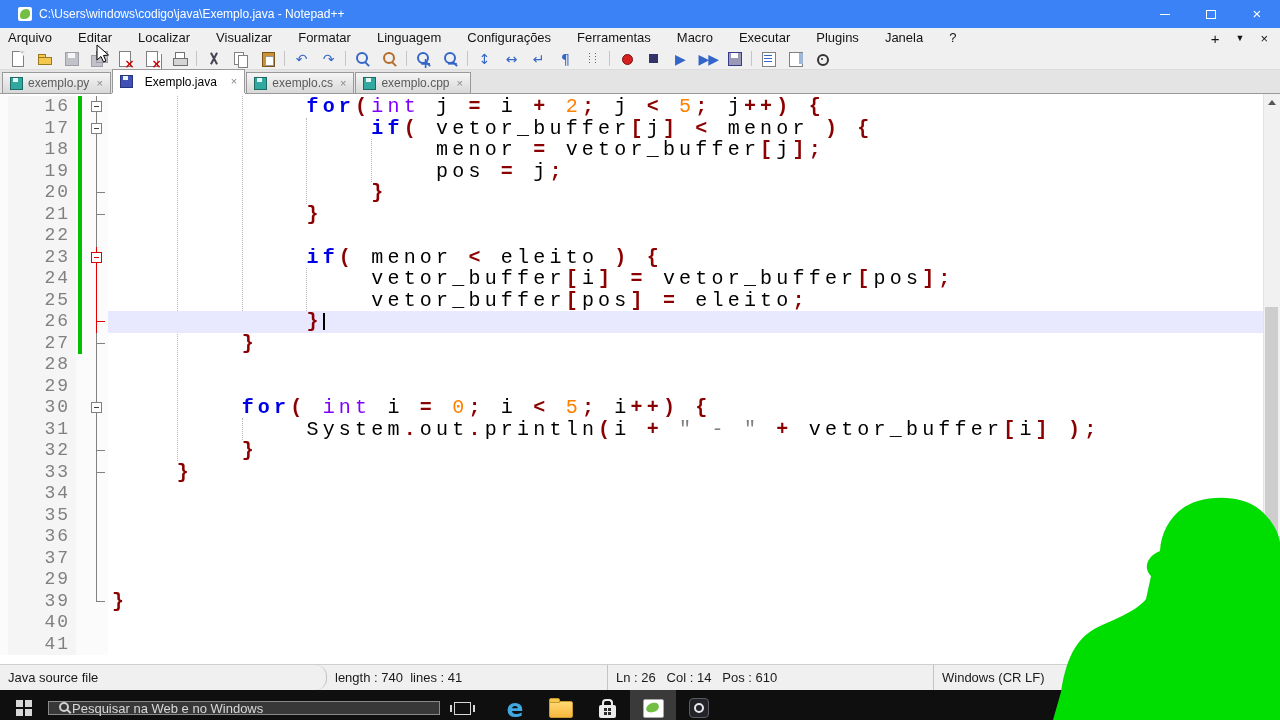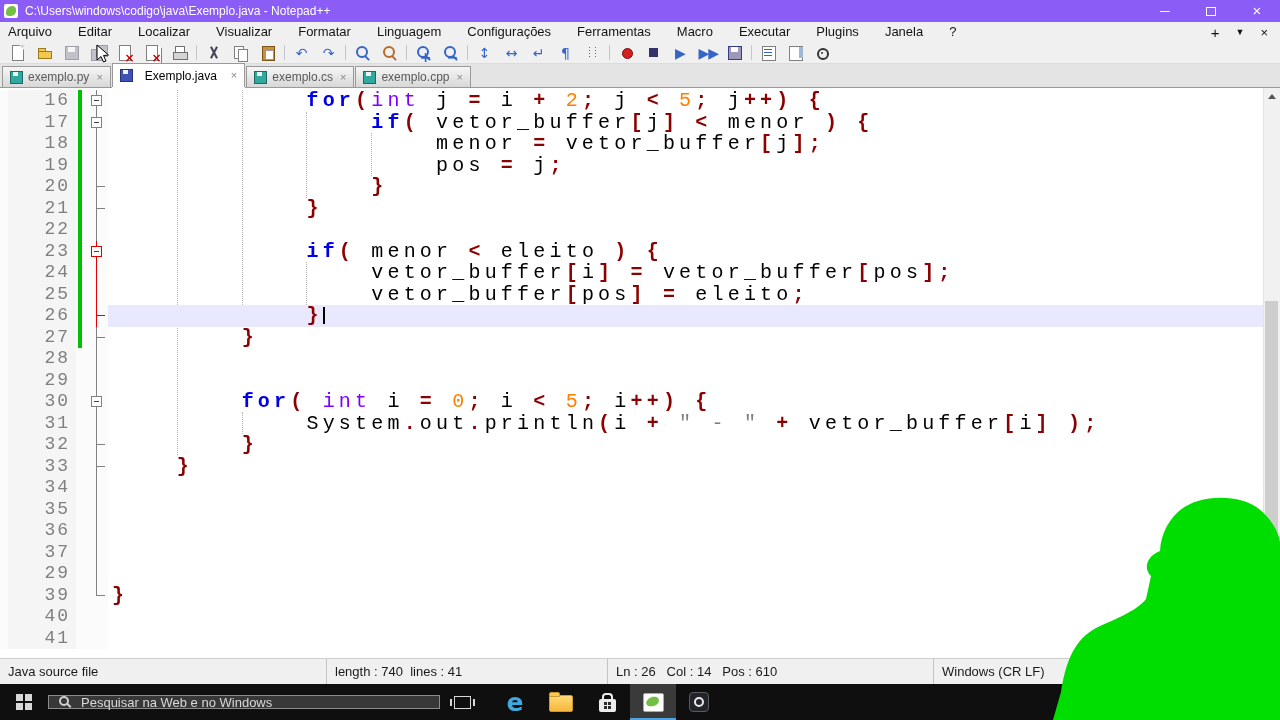--- a/index.html
+++ b/index.html
@@ -1,20 +1,20 @@
 <!DOCTYPE html>
 <html style="--c-keyword: #0000e8; --c-type: #8000ff; --c-number: #ff8000; --c-operator: #8b0000; --c-string: #808080; --c-caret_line: #e8e8ff; --c-change_saved: #00c000; --c-fold_active: #e00000; --c-chroma_green: #00dd00;"><head>
 <meta charset="utf-8">
 <style>
   html,body{margin:0;padding:0;}
   body{width:1280px;height:720px;position:relative;overflow:hidden;background:#fff;
        font-family:"Liberation Sans","DejaVu Sans",sans-serif;-webkit-font-smoothing:antialiased;}
 
   
-  .titlebar{height:22px;background:#8b5cf6;color:#fff;display:flex;align-items:center;padding-left:2px;}
+  .titlebar{height:28px;background:#3b82f6;color:#fff;display:flex;align-items:center;padding-left:16px;}
   .tb-ico{width:14px;height:14px;margin:0 7px 0 2px;position:relative;background:#fff;border-radius:2px;flex:0 0 auto;}
   .tb-ico::after{content:"";position:absolute;inset:2px;background:#72bf44;border-radius:60% 40% 50% 30%;}
   .tb-title{font-size:12px;flex:1;white-space:nowrap;overflow:hidden;}
   .wc{width:46px;height:22px;display:flex;align-items:center;justify-content:center;flex:0 0 auto;}
   .wc-min::before{content:"";width:10px;height:1px;background:#fff;display:block;}
   .wc-max::before{content:"";width:8px;height:7px;border:1px solid #fff;display:block;}
   .wc-close{font-size:15px;line-height:22px;}
 
   
   .menubar{height:20px;background:#f0f0f0;display:flex;align-items:center;font-size:13px;color:#141414;}
@@ -112,30 +112,30 @@
   .vscroll{position:absolute;right:0;top:0;width:17px;height:570px;background:#f1f1f1;border-left:1px solid #e3e3e3;box-sizing:border-box;z-index:3;}
   .sb-up,.sb-down{position:absolute;left:0;width:16px;height:17px;display:flex;align-items:center;justify-content:center;}
   .sb-up{top:0;} .sb-down{bottom:0;}
   .sb-up::before{content:"";border:4px solid transparent;border-bottom:5px solid #555;margin-top:-4px;}
   .sb-down::before{content:"";border:4px solid transparent;border-top:5px solid #555;margin-bottom:-4px;}
   .sb-thumb{position:absolute;left:1px;right:2px;top:213px;height:340px;background:#cdcdcd;}
 
   
   .statusbar{height:26px;background:#f0f0f0;border-top:1px solid #cfcfcf;display:flex;align-items:stretch;font-size:13px;color:#1a1a1a;box-sizing:border-box;}
   .sb{display:flex;align-items:center;padding:0 8px;border-right:1px solid #c4c4c4;white-space:pre;box-sizing:border-box;}
-  .sb1{flex:0 0 327px;} .sb2{flex:0 0 281px;} .sb3{flex:0 0 326px;} .sb4{flex:0 0 141px;} .sb5{flex:0 0 116px;} .sb6{flex:1;border-right:none;}
+  .sb1{flex:0 0 327px;border-radius:11px;} .sb2{flex:0 0 281px;} .sb3{flex:0 0 326px;} .sb4{flex:0 0 141px;} .sb5{flex:0 0 116px;} .sb6{flex:1;border-right:none;}
 
   
   .taskbar{height:36px;background:#0f0f0f;display:flex;align-items:center;}
   .start{width:48px;height:36px;display:flex;align-items:center;justify-content:center;}
   .winlogo{position:relative;width:16px;height:16px;}
   .winlogo::before,.winlogo::after{content:"";position:absolute;width:7px;height:7px;background:#d8d8d8;}
   .winlogo::before{left:0;top:0;box-shadow:9px 0 0 #d8d8d8;}
   .winlogo::after{left:0;top:9px;box-shadow:9px 0 0 #d8d8d8;}
-  .searchbox{width:392px;height:14px;background:#383838;border:1px solid #8a8a8a;display:flex;align-items:center;padding:0 9px;gap:9px;color:#d8d8d8;font-size:13px;box-sizing:border-box;}
+  .searchbox{width:392px;height:14px;background:#383838;border:1px solid #8a8a8a;display:flex;align-items:center;padding:0 9px;color:#d8d8d8;font-size:13px;box-sizing:border-box;}
   .s-ico{position:relative;width:14px;height:14px;flex:0 0 auto;}
   .s-ico::before{content:"";position:absolute;left:1px;top:1px;width:6px;height:6px;border:2px solid #d0d0d0;border-radius:50%;}
   .s-ico::after{content:"";position:absolute;left:10px;top:8px;width:2px;height:5px;background:#d0d0d0;transform:rotate(-45deg);}
   .tv-btn{width:44px;height:36px;display:flex;align-items:center;justify-content:center;}
   .tv-ico{position:relative;width:15px;height:11px;border:1px solid #d8d8d8;}
   .tv-ico::before{content:"";position:absolute;left:-5px;top:2px;width:2px;height:7px;background:#d8d8d8;}
   .tv-ico::after{content:"";position:absolute;right:-5px;top:2px;width:2px;height:7px;background:#d8d8d8;}
   #tb-apps{display:flex;height:36px;margin-left:8px;}
   .tb-app{width:46px;height:36px;display:flex;align-items:center;justify-content:center;}
   .tb-app.active{background:#3a3a3a;box-shadow:inset 0 -2px 0 #4fa3e3;}

